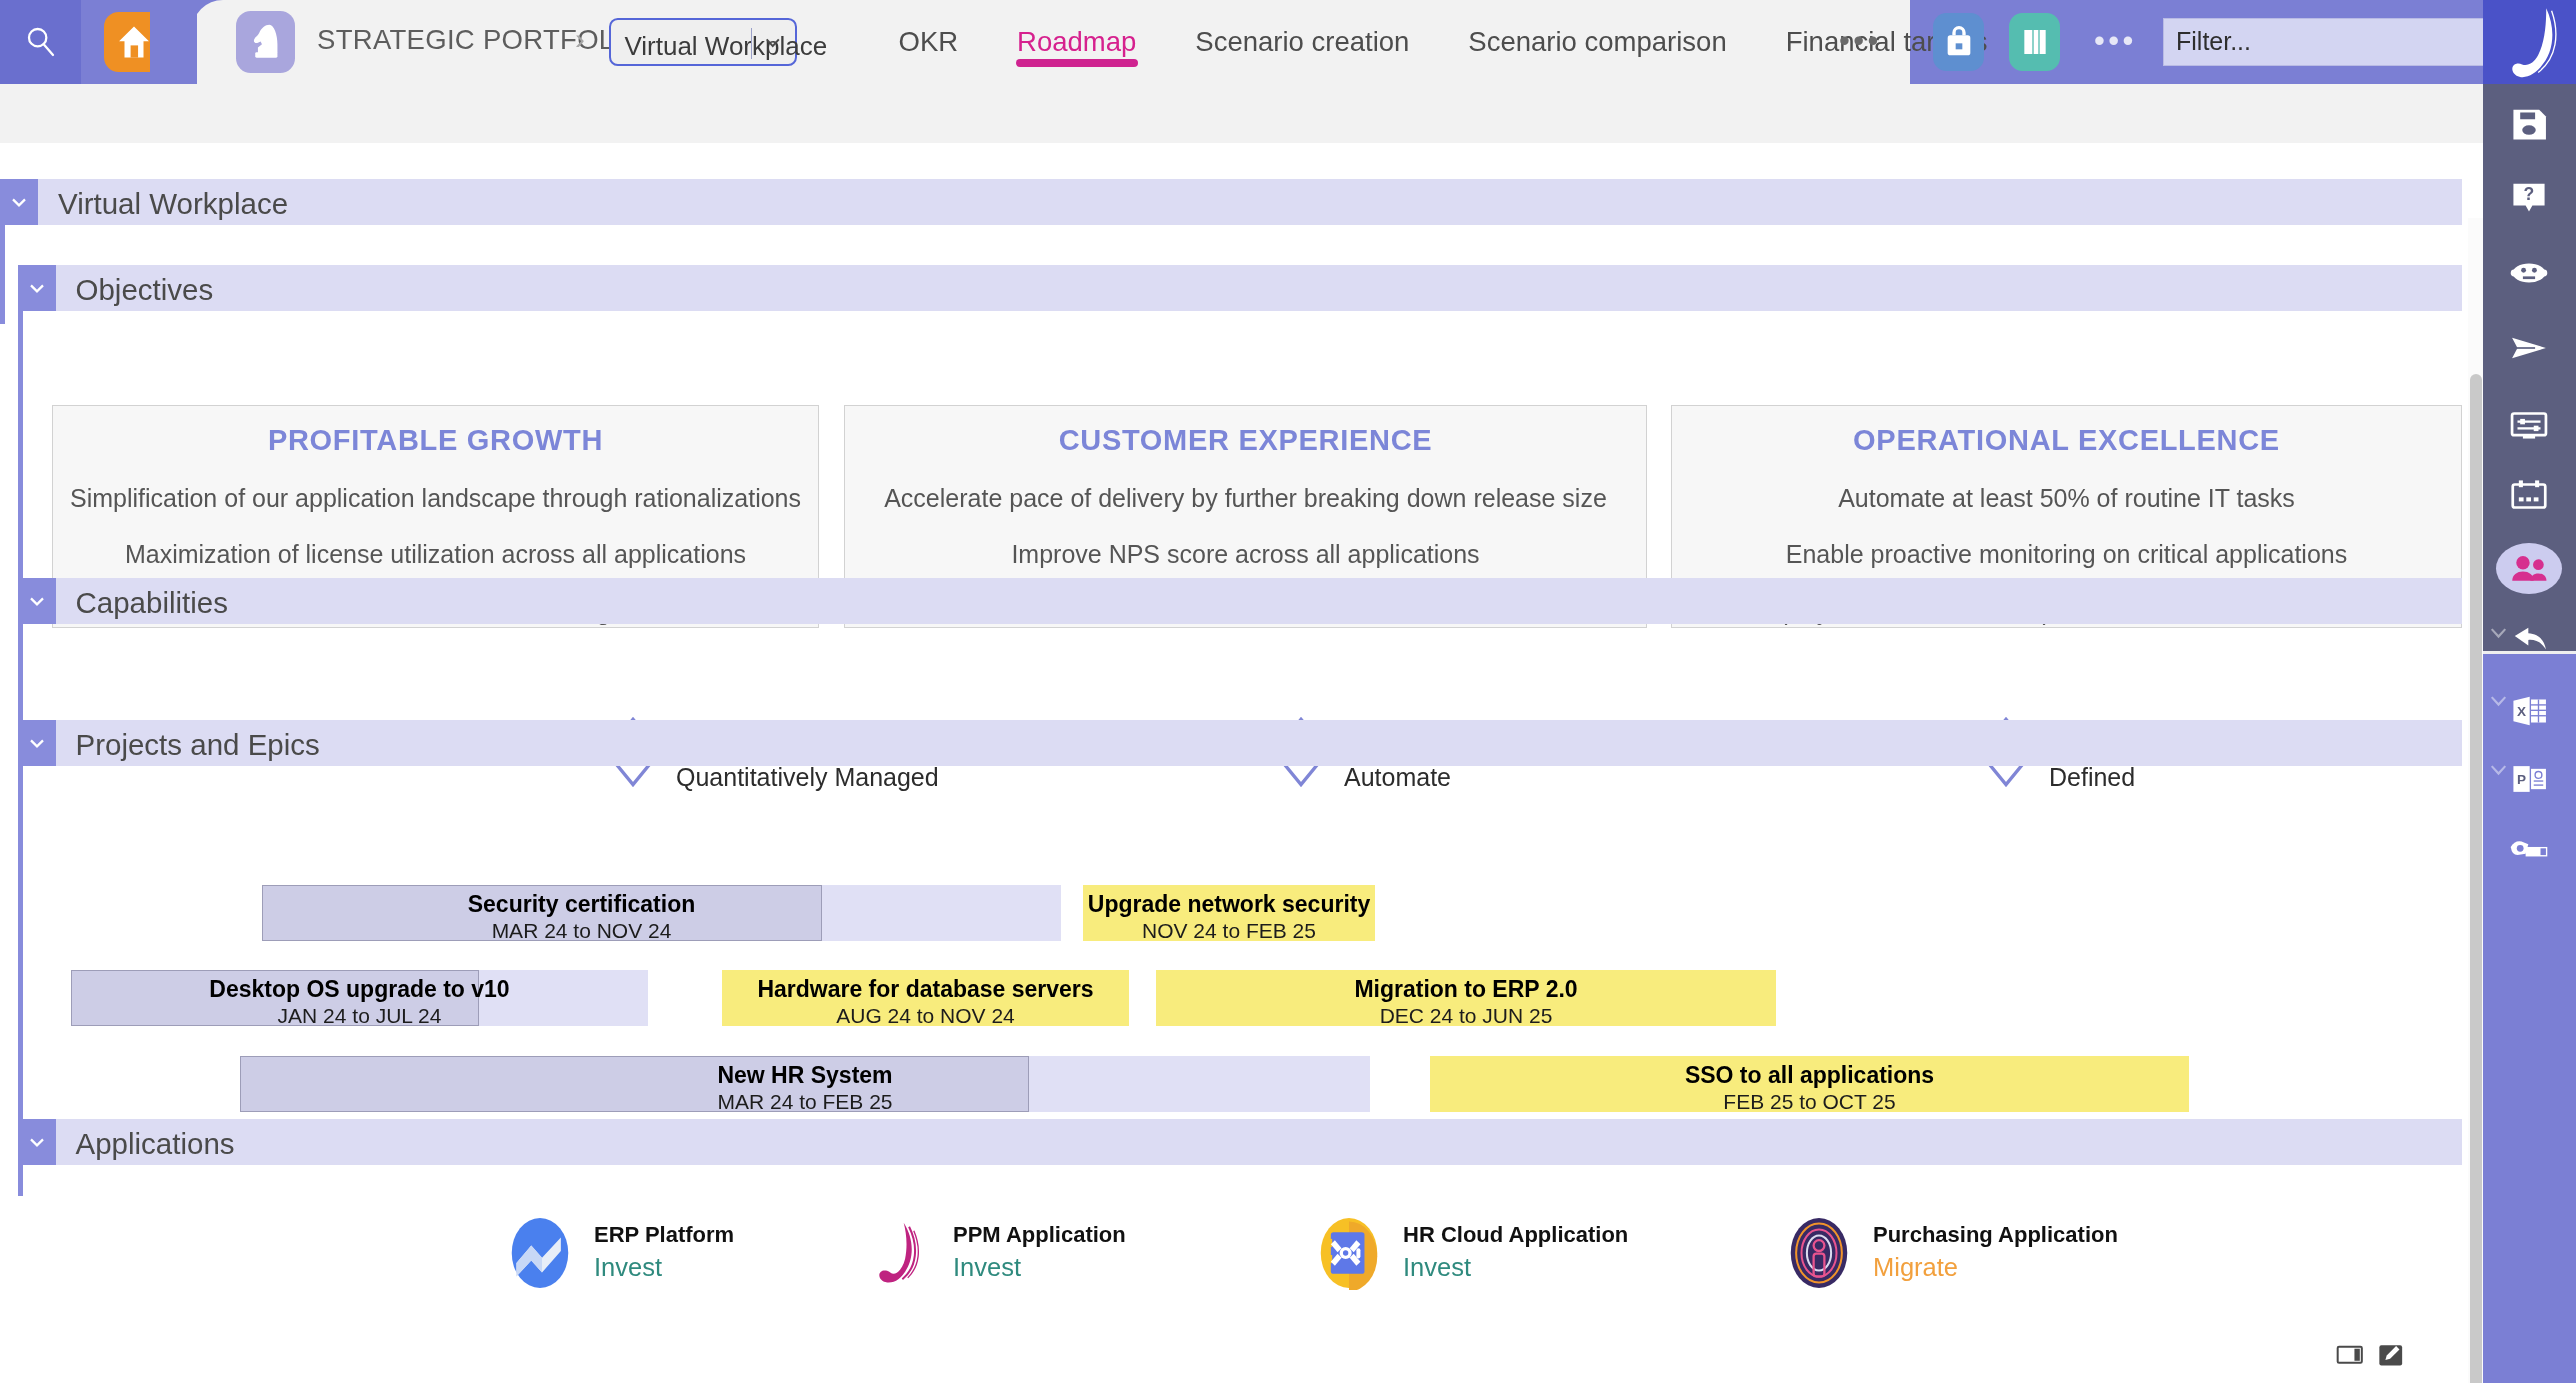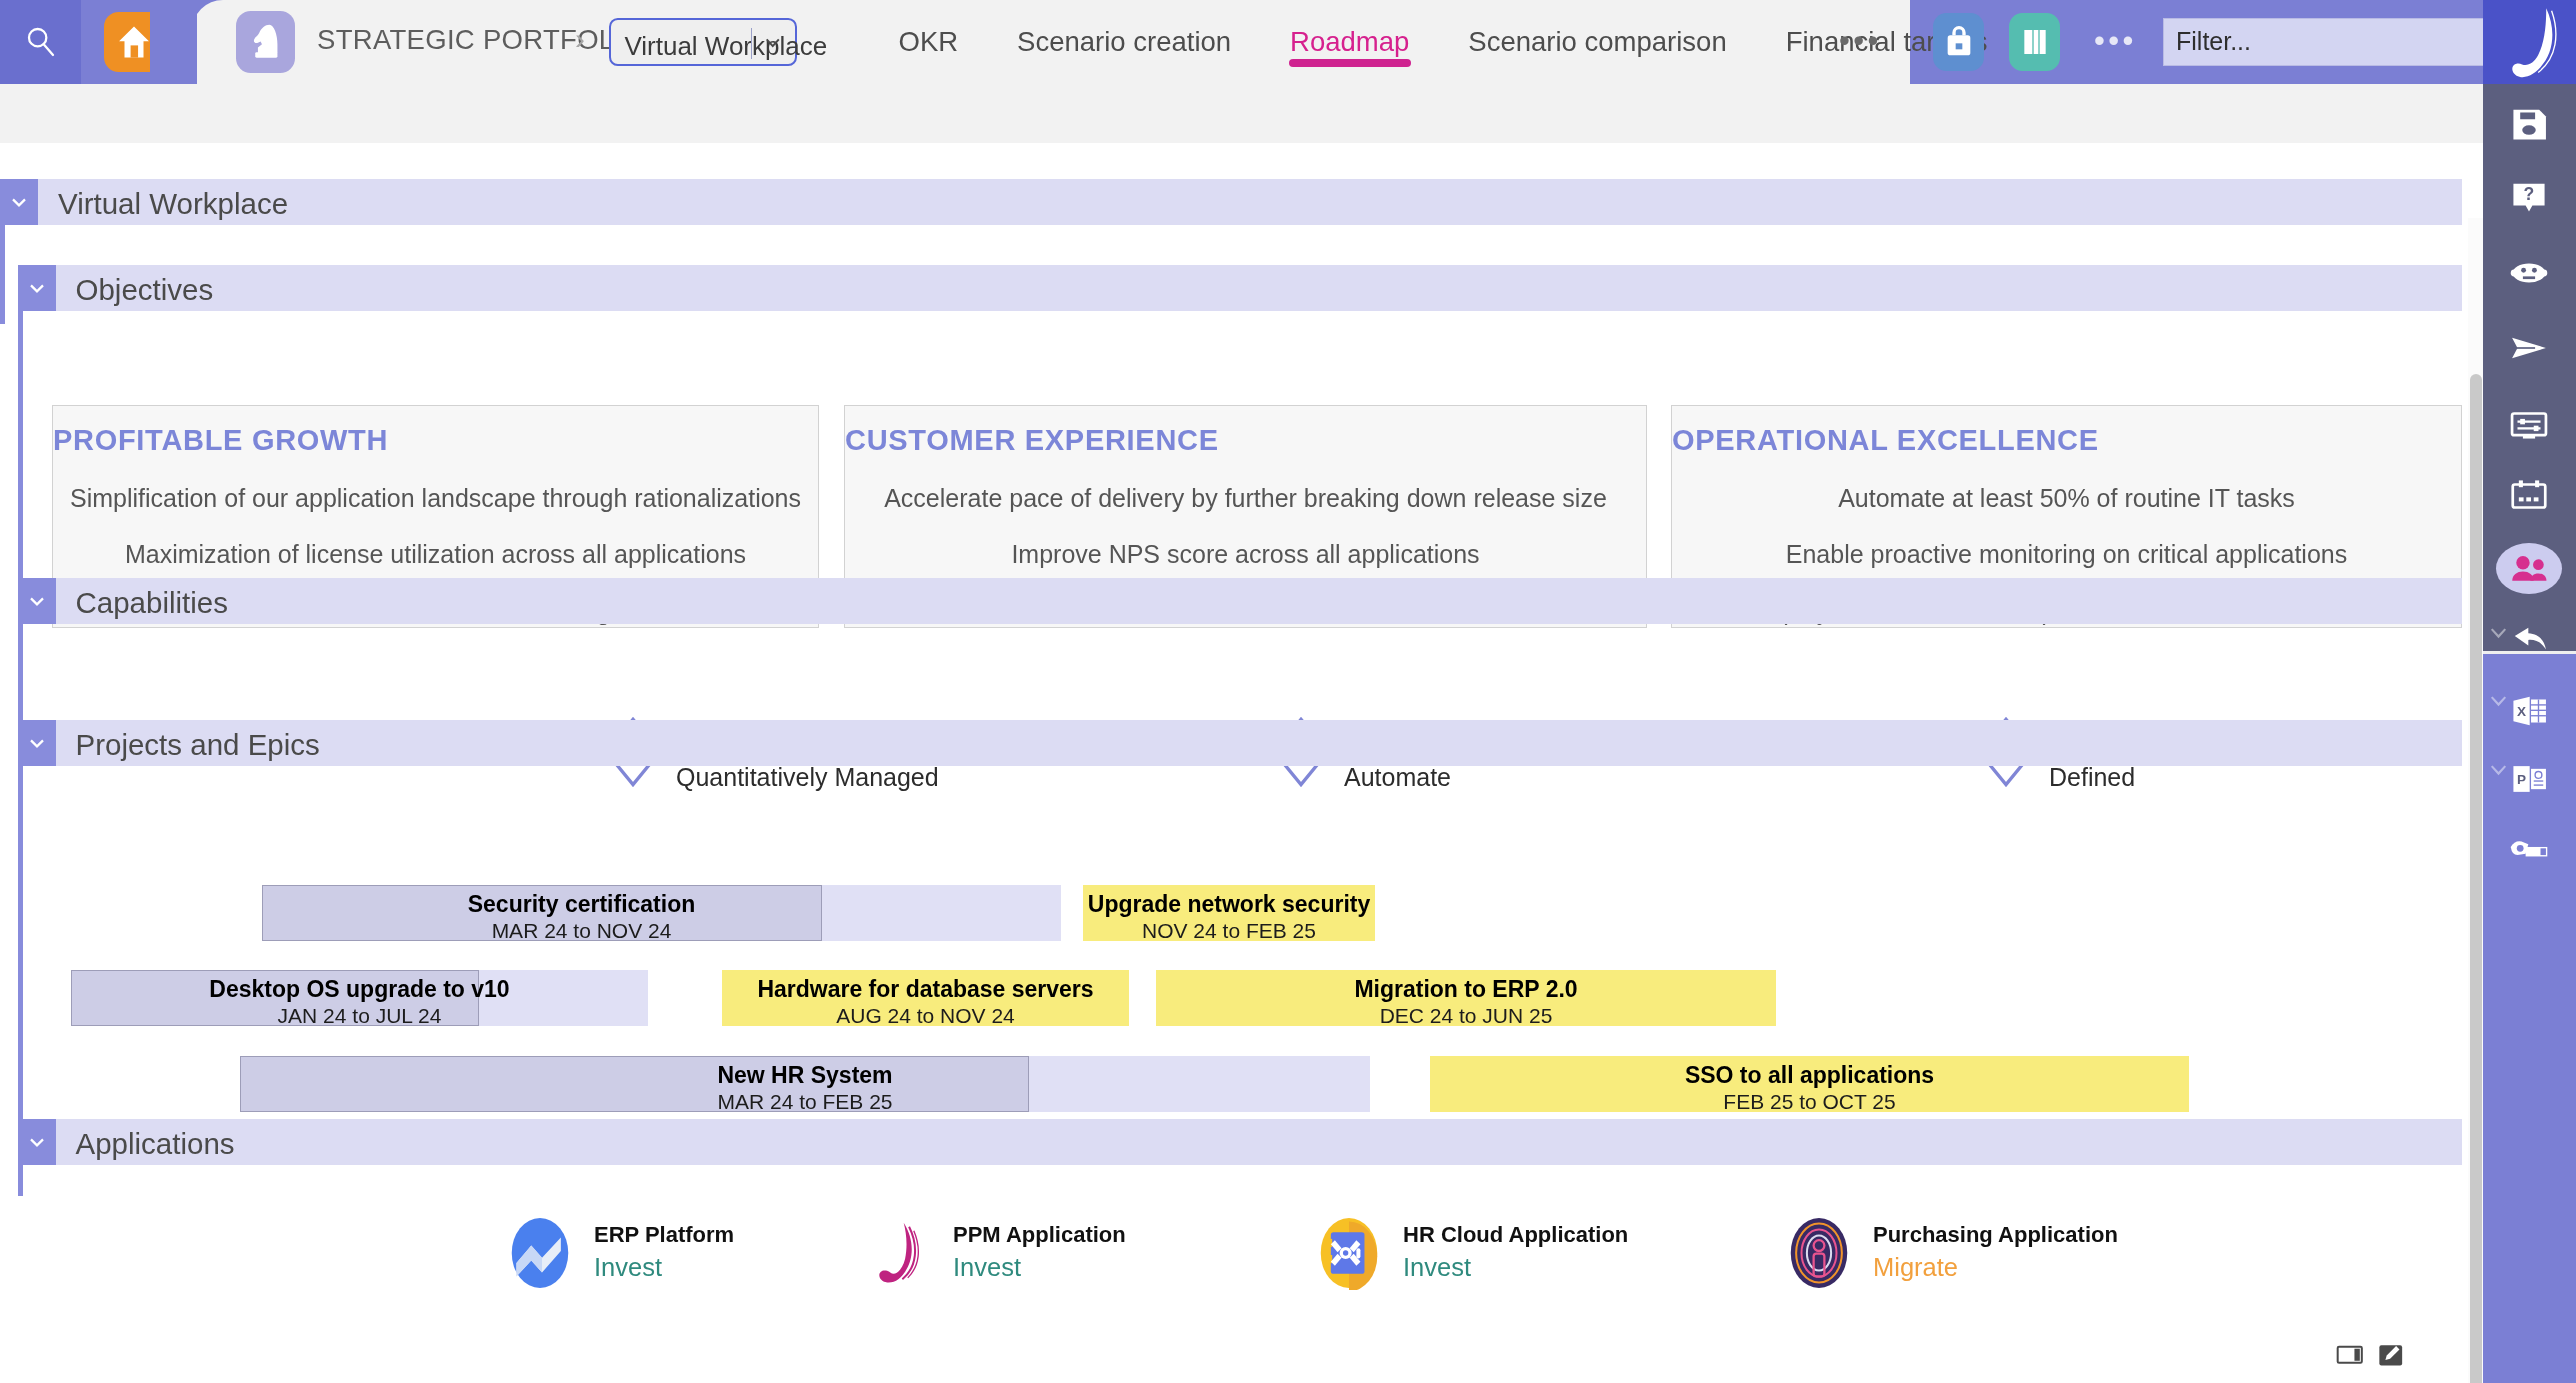--- a/index.html
+++ b/index.html
@@ -67,21 +67,21 @@
 
   .sec{position:absolute;height:46px;}
   .sec .band{position:absolute;left:0;top:0;height:46px;background:#dcdcf3;}
   .sec .chevbox{position:absolute;left:0;top:0;width:38px;height:46px;background:#888cdc;display:flex;align-items:center;justify-content:center;}
   .sec .chevbox svg{width:20px;height:20px;display:block;}
   .sec .title{position:absolute;top:8px;font-size:29.5px;color:#4a4a4a;white-space:nowrap;}
   .secline{position:absolute;width:5.4px;background:#888cdc;}
 
   
   .card{position:absolute;top:321px;height:223px;background:#f7f7f7;border:1.3px solid #d2d2d2;box-sizing:border-box;}
-  .card .ct{position:absolute;left:0;right:0;top:17.5px;font-size:29px;font-weight:bold;color:#7c86d8;letter-spacing:0.7px;}
+  .card .ct{position:absolute;left:0;right:0;top:17.5px;text-align:center;font-size:29px;font-weight:bold;color:#7c86d8;letter-spacing:0.7px;}
   .card .cl{position:absolute;left:9.4px;right:9.4px;text-align:center;font-size:25px;color:#555555;}
   .card .cl1{top:78px;} .card .cl2{top:134px;} .card .cl3{top:191px;}
 
   
   .cap{position:absolute;top:631px;height:74px;}
   .cap .capname{position:absolute;top:16px;right:0;font-size:27.5px;font-weight:bold;color:#000;white-space:nowrap;}
   .cap .dia{position:absolute;top:0;width:64px;height:74px;}
   .cap .dia svg{width:64px;height:74px;display:block;}
   .cap .lvl{position:absolute;top:1.3px;font-size:24px;font-weight:bold;color:#2f8a7e;white-space:nowrap;}
   .cap .lvlname{position:absolute;top:48px;font-size:25px;color:#2c2c2c;white-space:nowrap;}
@@ -152,22 +152,22 @@
     <div class="divider"></div>
     <span class="chev">
       <svg viewBox="0 0 32 32">
           <path d="M7 11 L16 21 L25 11" fill="none" stroke="#4a4a4a" stroke-width="3"></path>
         </svg>
     </span>
   </div>
 
   <div class="navtabs">
     <div class="navtab">OKR</div>
+    <div class="navtab active">Roadmap</div>
     <div class="navtab">Scenario creation</div>
-    <div class="navtab active">Roadmap</div>
     <div class="navtab">Scenario comparison</div>
     <div class="navtab">Financial targets</div>
   </div>
 
   <div class="navdots">•••</div>
 
   <div class="tb-icon tb-brief">
     <span>
       <svg viewBox="0 0 48 56">
           <path d="M14 14 a10 10 0 0 1 20 0 v4 h-5 v-4 a5 5 0 0 0 -10 0 v4 h-5z" fill="#fff"></path>

